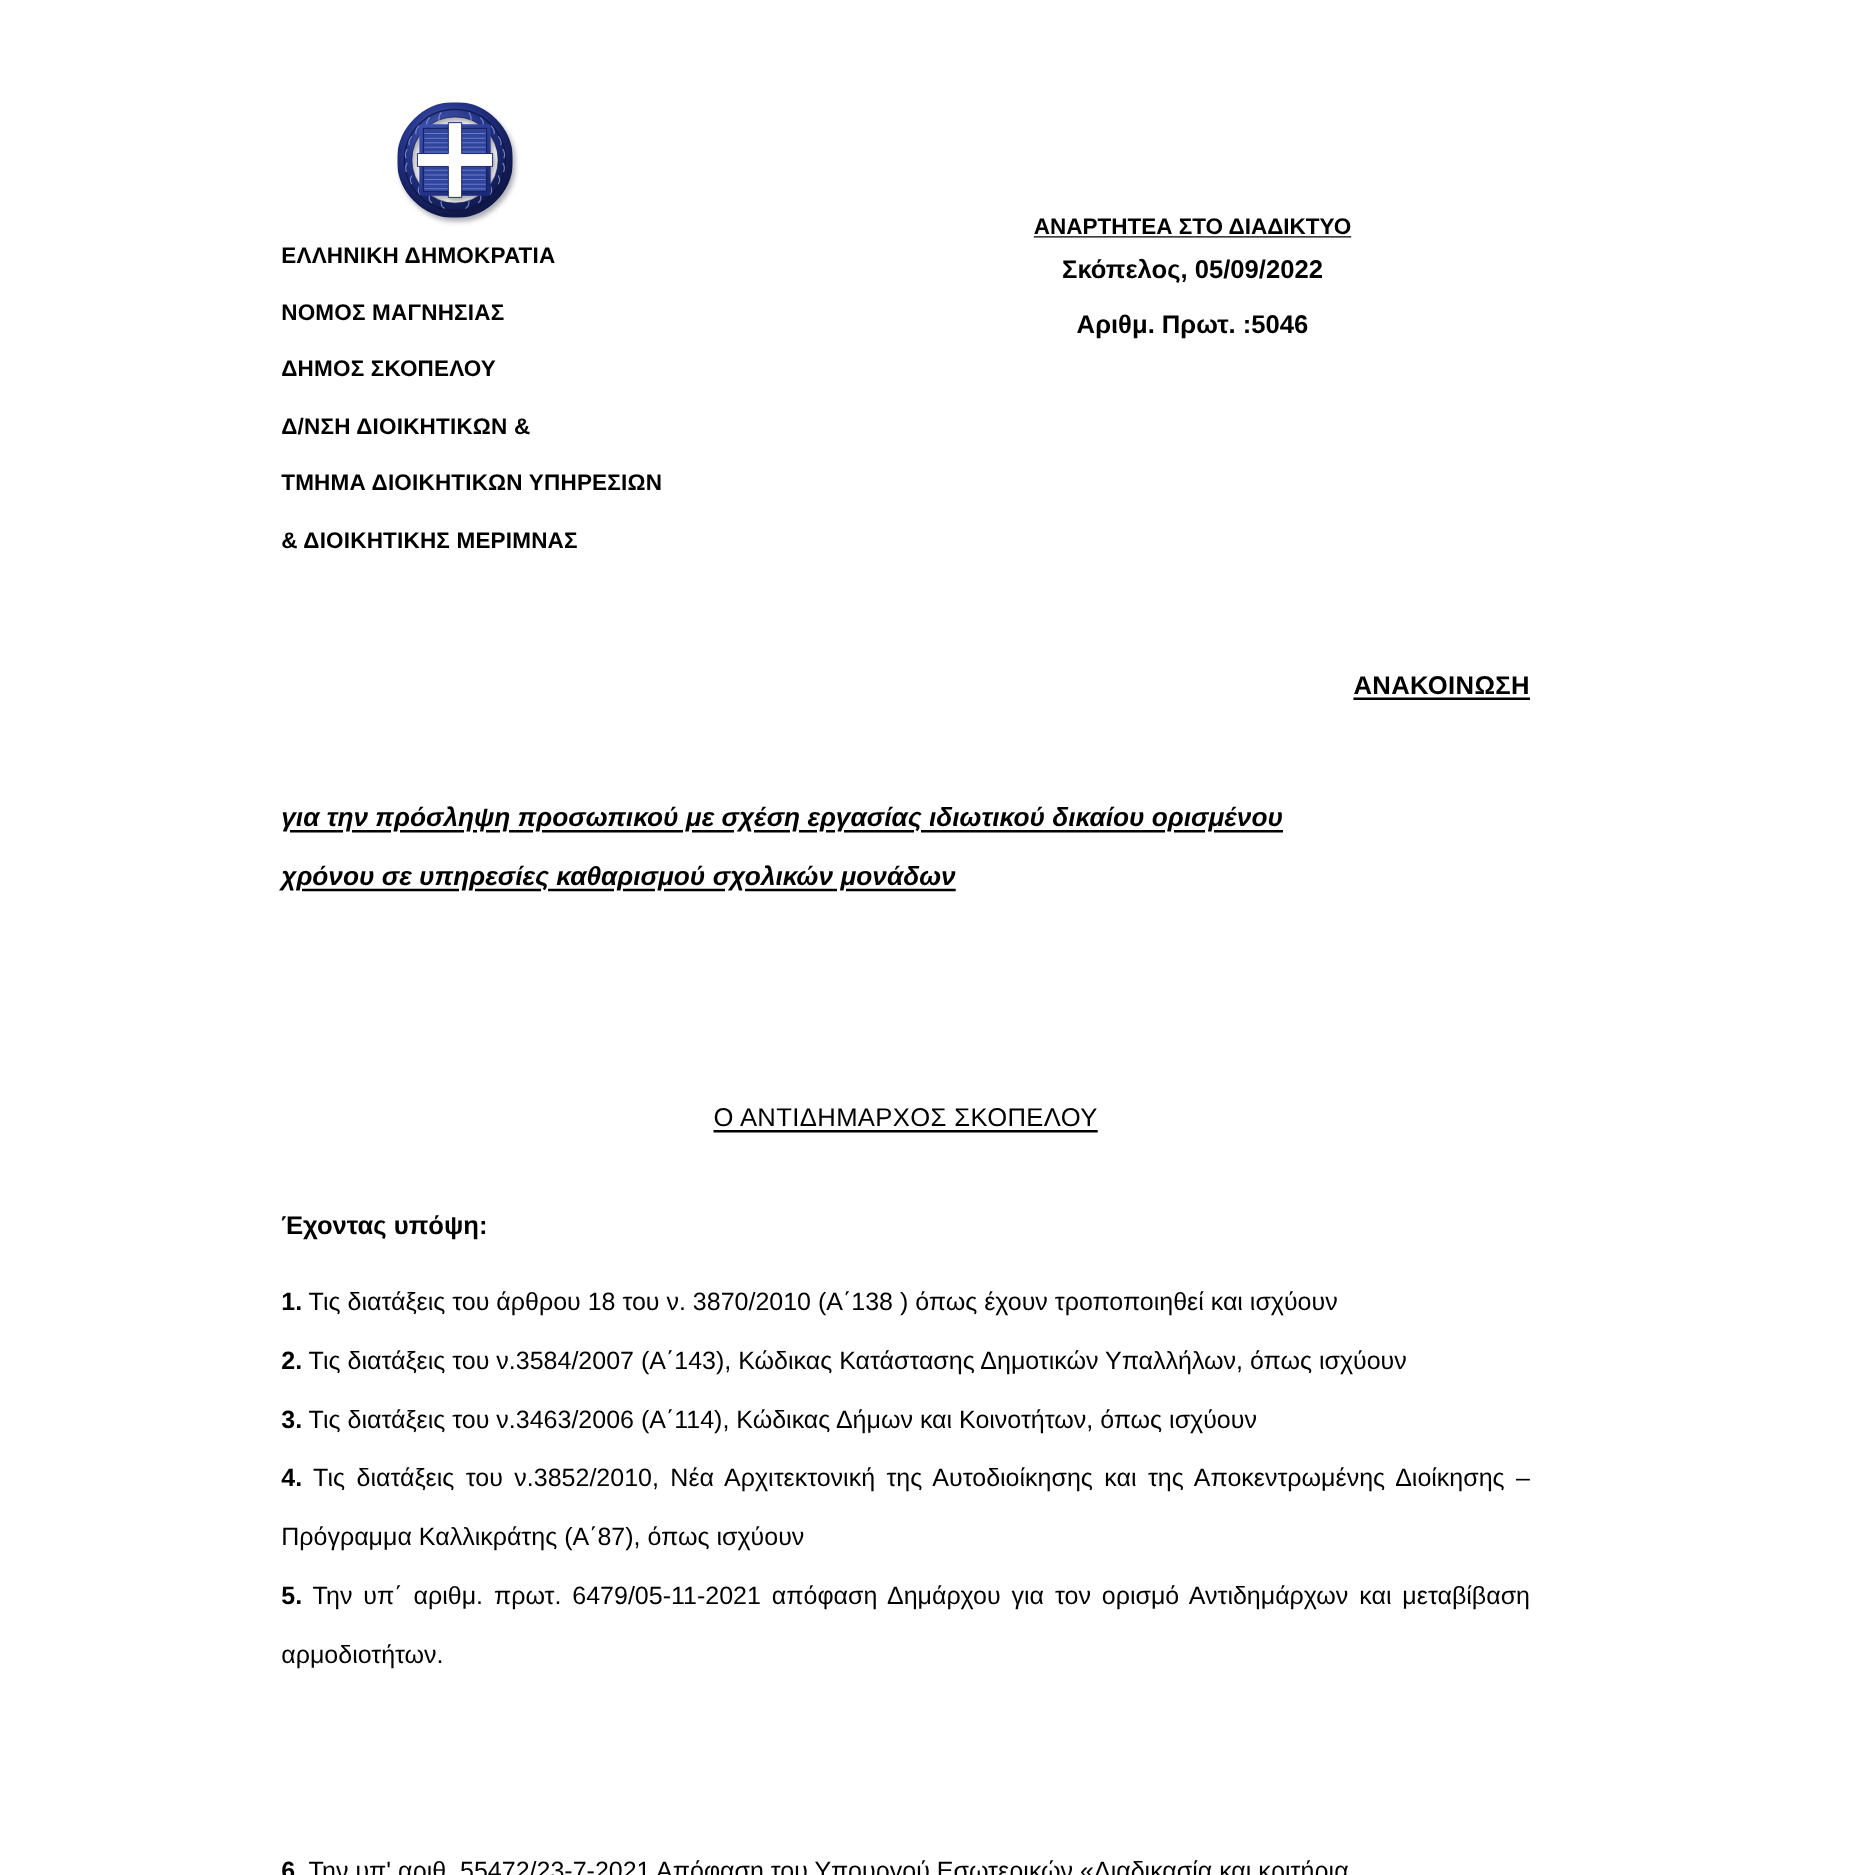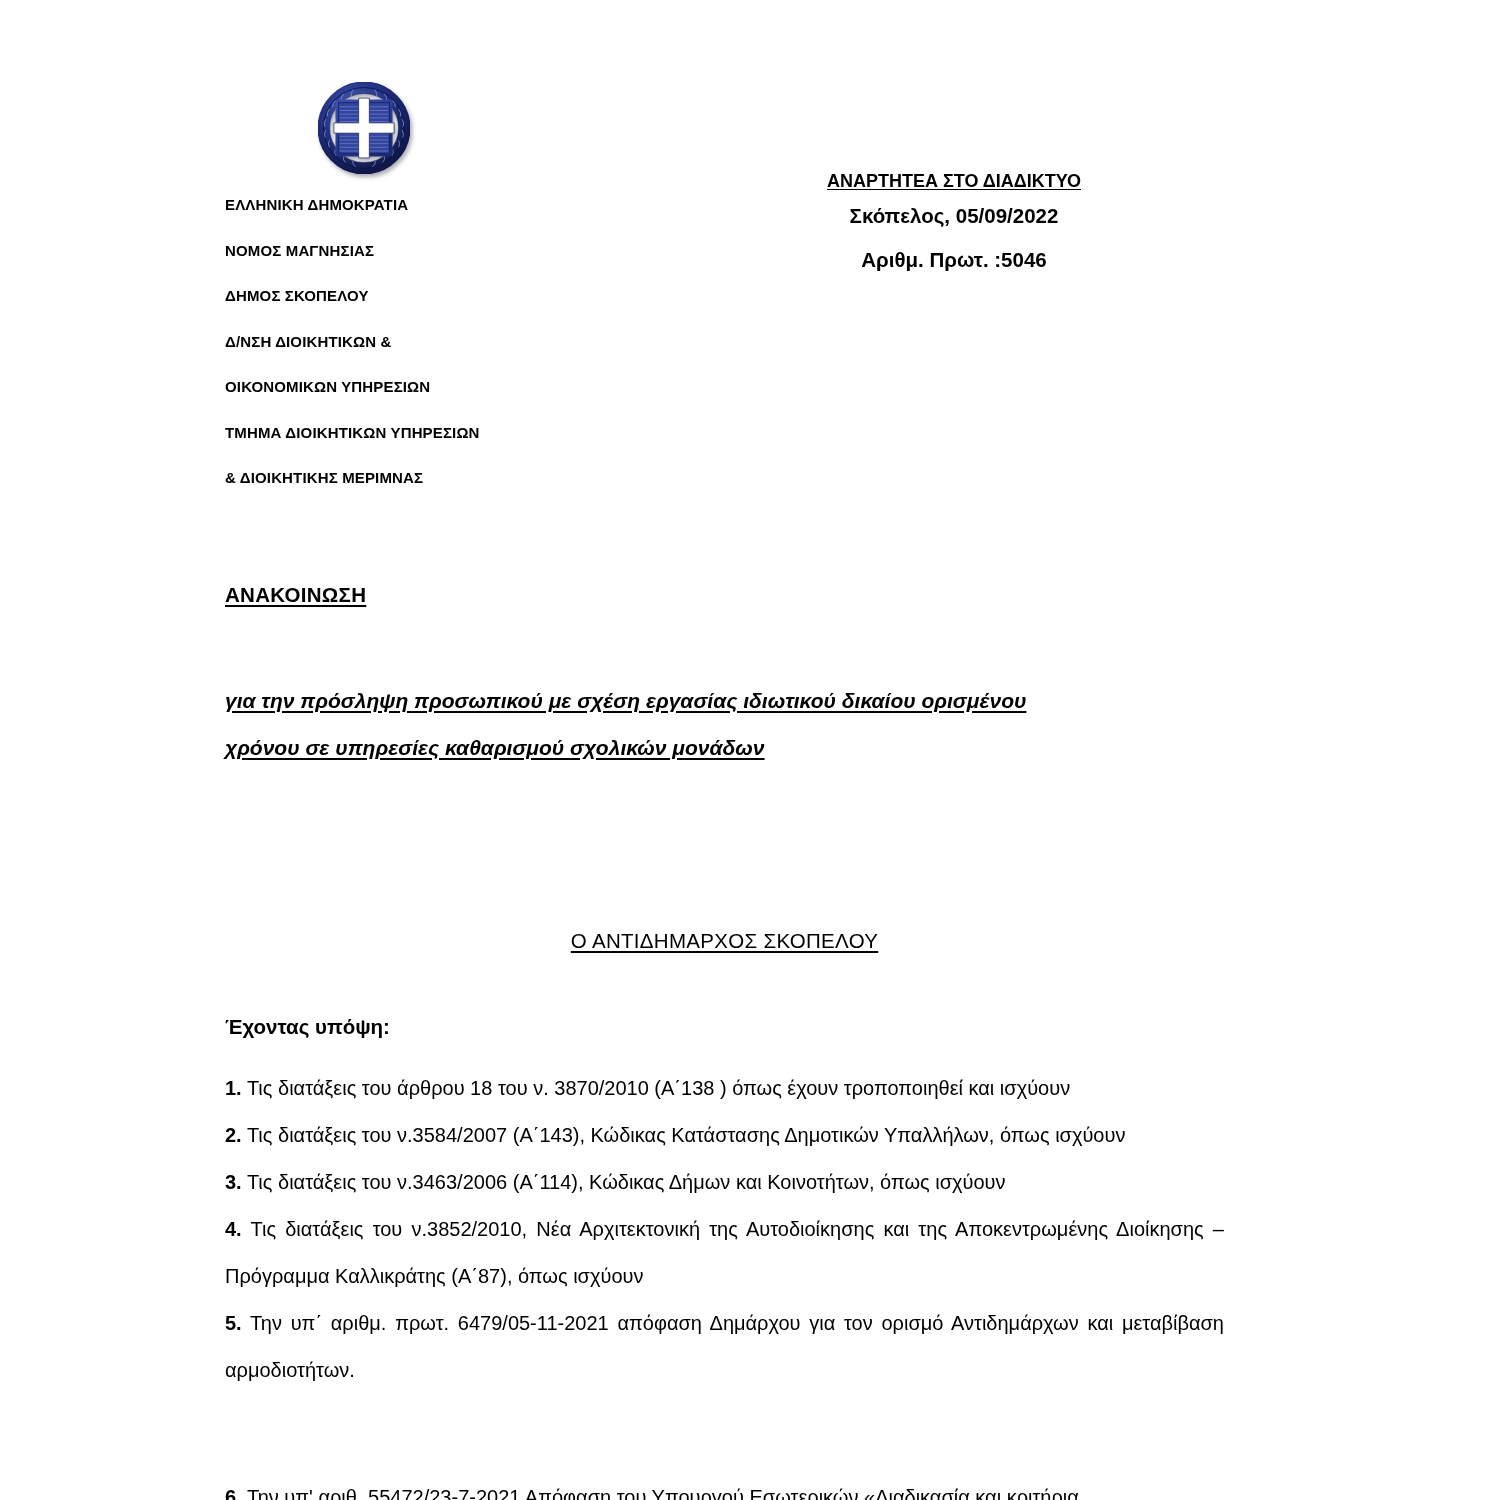--- a/index.html
+++ b/index.html
@@ -58,31 +58,31 @@
     line-height: 44px;
     white-space: nowrap;
   }
   .hdr-right .line.ul {
     text-decoration: underline;
     text-underline-offset: 2px;
     font-size: 18px;
     line-height: 26px;
   }
   .hdr-left .line {
-    font-size: 15px;
+    font-size: 18px;
     font-weight: 700;
     line-height: 45.5px;
     letter-spacing: 0.15px;
     white-space: nowrap;
   }
 
   
   .title-main {
     margin-top: 82px;
-    text-align: left;
+    text-align: right;
     font-size: 20.5px;
     font-weight: 700;
     letter-spacing: 0.3px;
   }
   .title-main span {
     text-decoration: underline;
     text-underline-offset: 3px;
   }
   .subtitle {
     margin-top: 70px;
@@ -213,21 +213,20 @@
       <div class="line ul">ΑΝΑΡΤΗΤΕΑ ΣΤΟ ΔΙΑΔΙΚΤΥΟ</div>
       <div class="line">Σκόπελος, 05/09/2022</div>
       <div class="line">Αριθμ. Πρωτ. :5046</div>
     </div>
 
     <div class="hdr-left">
       <div class="line">ΕΛΛΗΝΙΚΗ ΔΗΜΟΚΡΑΤΙΑ</div>
       <div class="line">ΝΟΜΟΣ ΜΑΓΝΗΣΙΑΣ</div>
       <div class="line">ΔΗΜΟΣ ΣΚΟΠΕΛΟΥ</div>
       <div class="line">Δ/ΝΣΗ ΔΙΟΙΚΗΤΙΚΩΝ &amp;</div>
-      <div class="line">ΟΙΚΟΝΟΜΙΚΩΝ ΥΠΗΡΕΣΙΩΝ</div>
       <div class="line">ΤΜΗΜΑ ΔΙΟΙΚΗΤΙΚΩΝ ΥΠΗΡΕΣΙΩΝ</div>
       <div class="line">&amp; ΔΙΟΙΚΗΤΙΚΗΣ ΜΕΡΙΜΝΑΣ</div>
     </div>
   </div>
 
   <div class="title-main">
     <span>ΑΝΑΚΟΙΝΩΣΗ</span>
   </div>
 
   <div class="subtitle">

